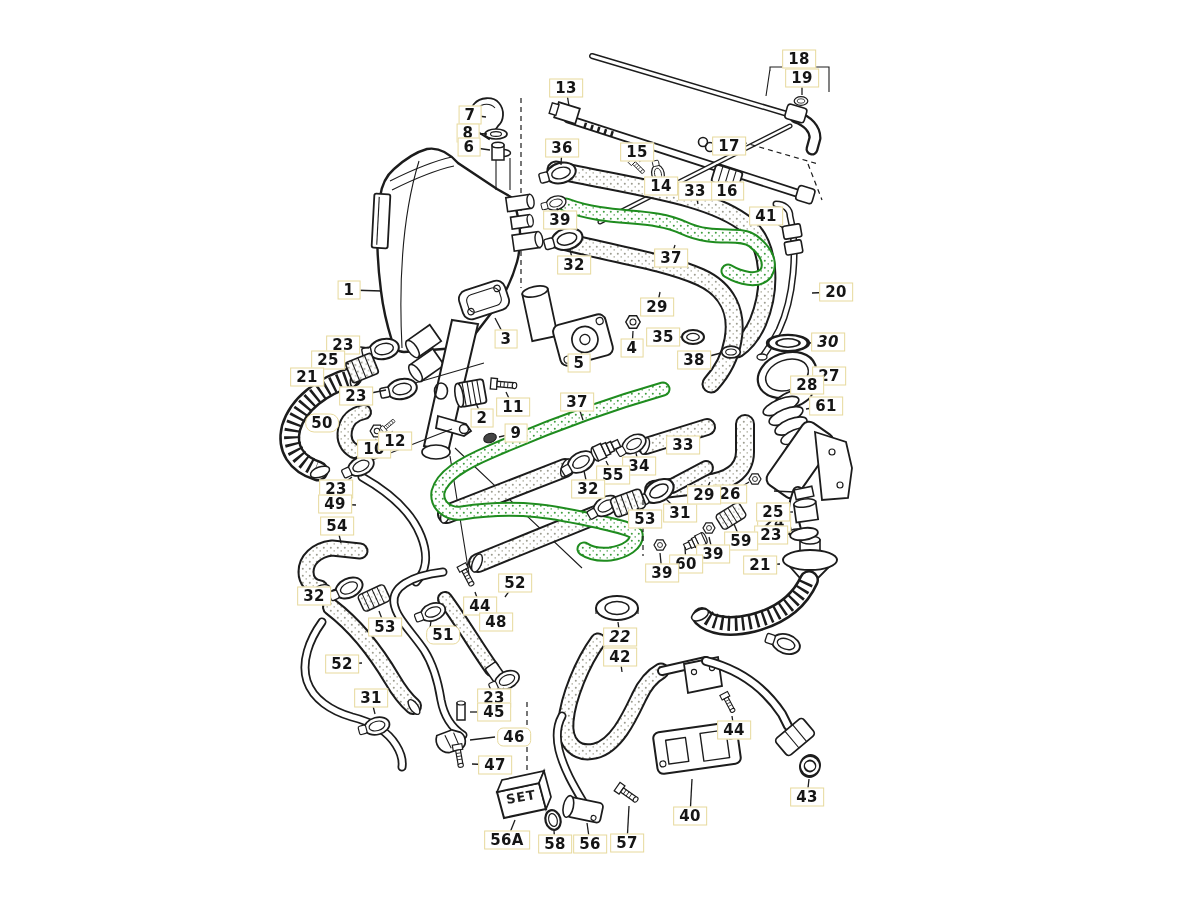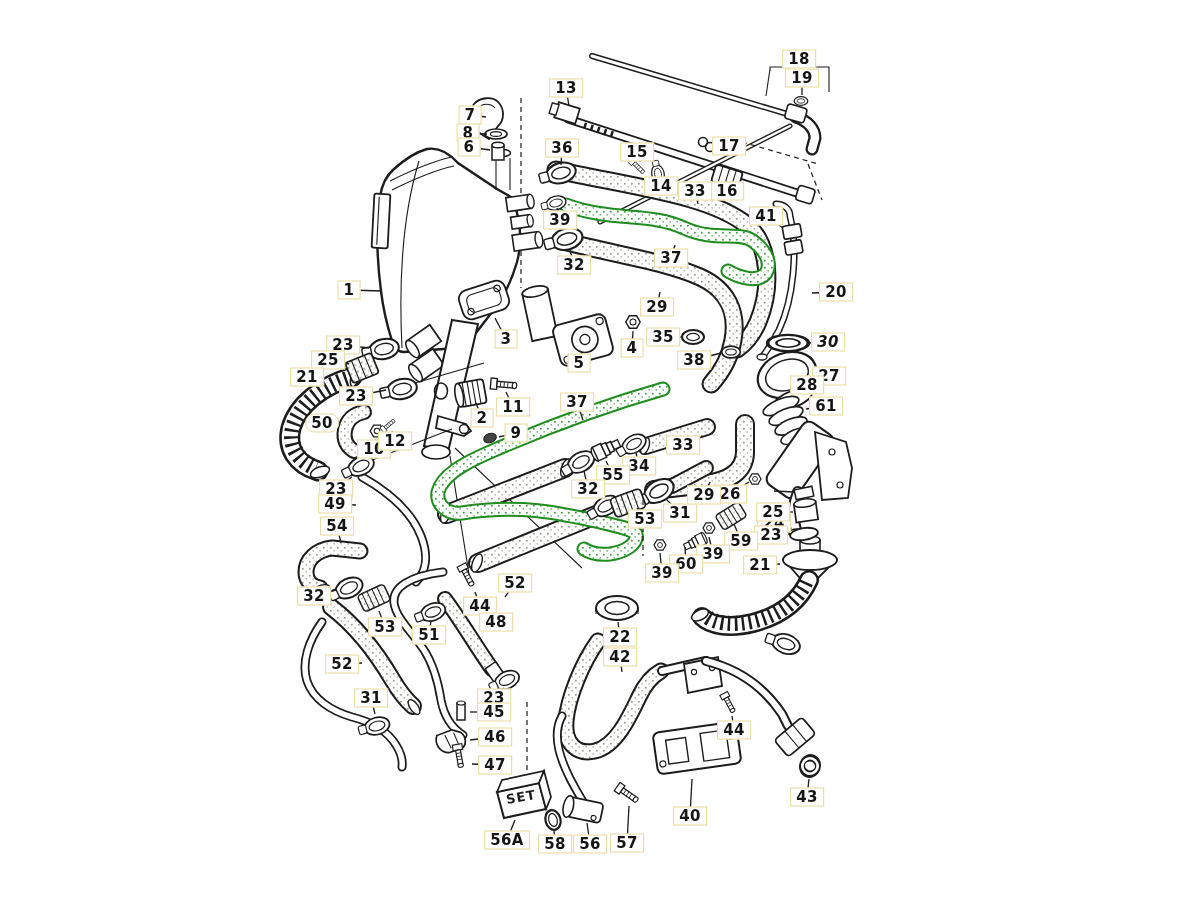--- a/index.html
+++ b/index.html
@@ -562,36 +562,36 @@
       <div class="lbl" style="left: 588px; top: 489px;">32</div>
       <div class="lbl" style="left: 577px; top: 402px;">37</div>
       <div class="lbl" style="left: 645px; top: 519px;">53</div>
       <div class="lbl" style="left: 680px; top: 513px;">31</div>
       <div class="lbl" style="left: 704px; top: 495px;">29</div>
       <div class="lbl" style="left: 336px; top: 489px;">23</div>
       <div class="lbl" style="left: 335px; top: 504px;">49</div>
       <div class="lbl" style="left: 337px; top: 526px;">54</div>
       <div class="lbl" style="left: 314px; top: 596px;">32</div>
       <div class="lbl" style="left: 385px; top: 627px;">53</div>
-      <div class="lbl" style="left: 429px; top: 635px;">51</div>
+      <div class="lbl" style="left: 443px; top: 635px; border-radius: 7px;">51</div>
       <div class="lbl" style="left: 480px; top: 606px;">44</div>
       <div class="lbl" style="left: 496px; top: 622px;">48</div>
       <div class="lbl" style="left: 515px; top: 583px;">52</div>
       <div class="lbl" style="left: 342px; top: 664px;">52</div>
       <div class="lbl" style="left: 371px; top: 698px;">31</div>
       <div class="lbl" style="left: 494px; top: 698px;">23</div>
       <div class="lbl" style="left: 494px; top: 712px;">45</div>
-      <div class="lbl" style="left: 495px; top: 737px;">46</div>
+      <div class="lbl" style="left: 514px; top: 737px; border-radius: 6px;">46</div>
       <div class="lbl" style="left: 495px; top: 765px;">47</div>
       <div class="lbl" style="left: 507px; top: 840px;">56A</div>
       <div class="lbl" style="left: 555px; top: 844px;">58</div>
       <div class="lbl" style="left: 590px; top: 844px;">56</div>
       <div class="lbl" style="left: 627px; top: 843px;">57</div>
       <div class="lbl" style="left: 690px; top: 816px;">40</div>
       <div class="lbl" style="left: 807px; top: 797px;">43</div>
       <div class="lbl" style="left: 734px; top: 730px;">44</div>
-      <div class="lbl" style="left: 620px; top: 637px;">22</div>
+      <div class="lbl" style="left: 620px; top: 637px; font-style: italic;">22</div>
       <div class="lbl" style="left: 620px; top: 657px;">42</div>
     </div>
 
 <div class="setlbl" style="left:521px;top:797px">SET</div>
 
 </div>
 
 </body></html>

